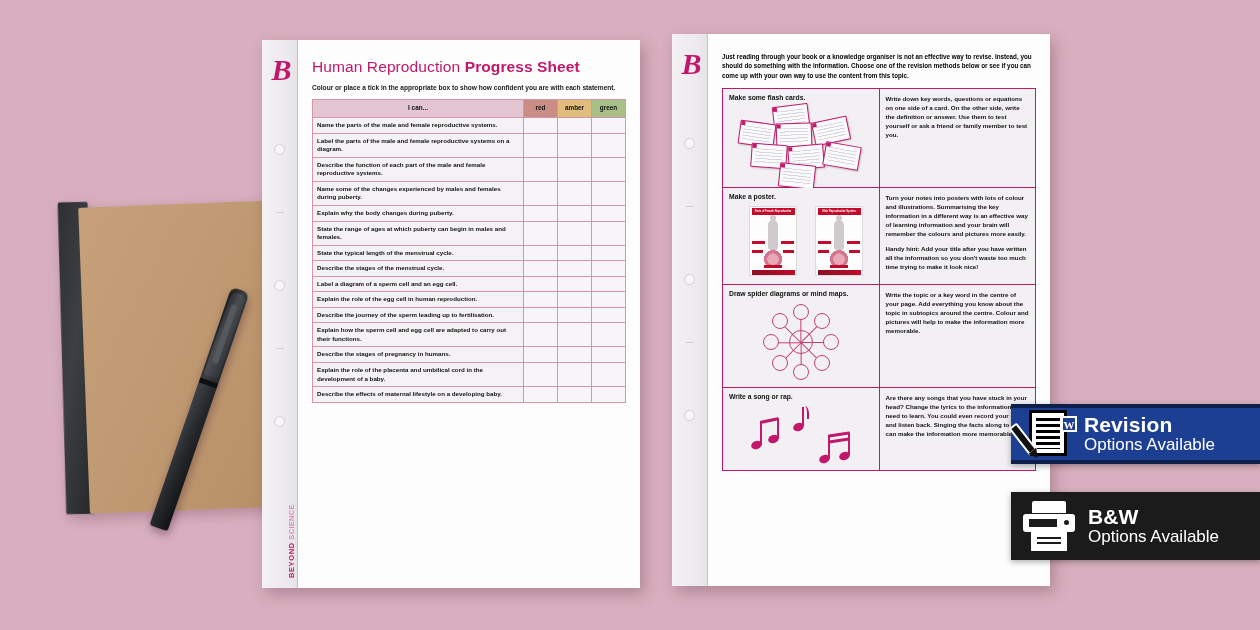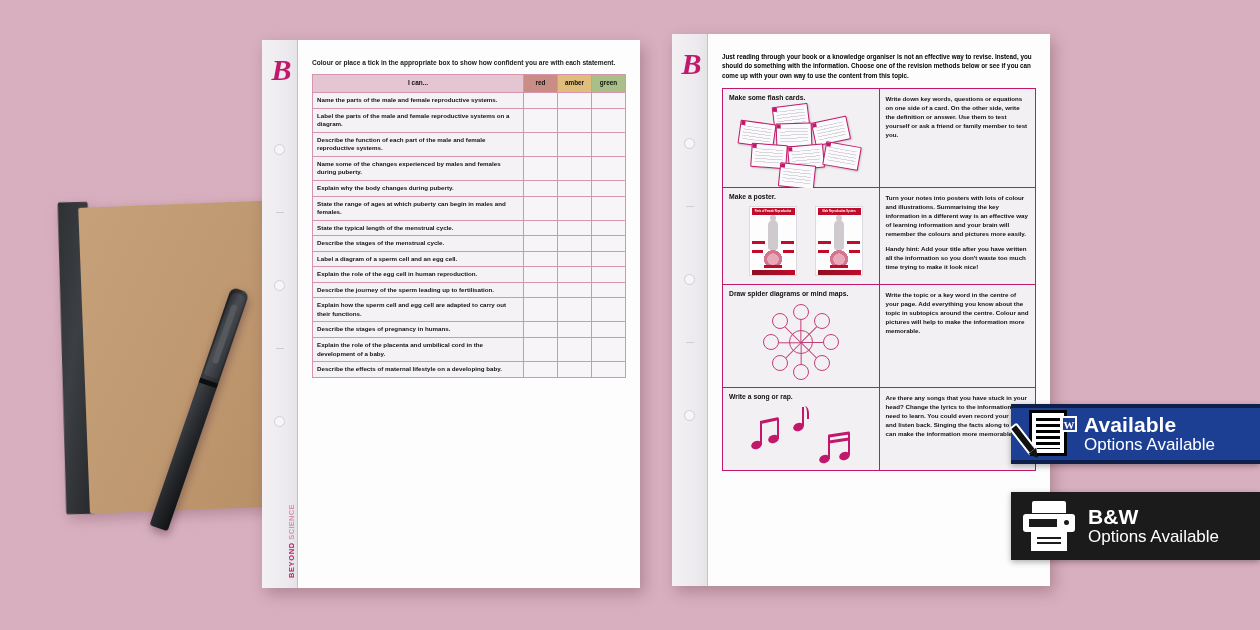--- a/index.html
+++ b/index.html
@@ -333,20 +333,23 @@
         <div class="hole h2"></div>
         <div class="tick t2"></div>
         <div class="hole h3"></div>
         <div class="beyond-foot">
           <span>BEYOND</span>
           <span class="sci">SCIENCE</span>
         </div>
       </div>
 
       <div class="sheet-body">
+        <h1 class="title">
+          <span>Human Reproduction </span><b>Progress Sheet</b>
+        </h1>
         <div class="intro">Colour or place a tick in the appropriate box to show how confident you are with each statement.</div>
 
         <table class="prog">
           <thead>
             <tr>
               <th class="c-ican">I can...</th>
               <th class="c-red">red</th>
               <th class="c-amber">amber</th>
               <th class="c-green">green</th>
             </tr>
@@ -594,21 +597,21 @@
     <div class="badge-icon">
       <div class="doc-icon">
         <div class="doc-sheet">
             <div class="doc-lines"></div>
           </div>
         <div class="doc-w">W</div>
         <div class="pencil"></div>
       </div>
     </div>
     <div class="badge-text">
-      <div class="l1">Available</div>
+      <div class="l1">Revision</div>
       <div class="l2">Options Available</div>
     </div>
   </div>
 
   <div class="badge" id="badge-bw">
     <div class="badge-icon">
       <div class="printer-icon">
         <div class="pr-top"></div>
         <div class="pr-body">
           <div class="pr-slot"></div>

